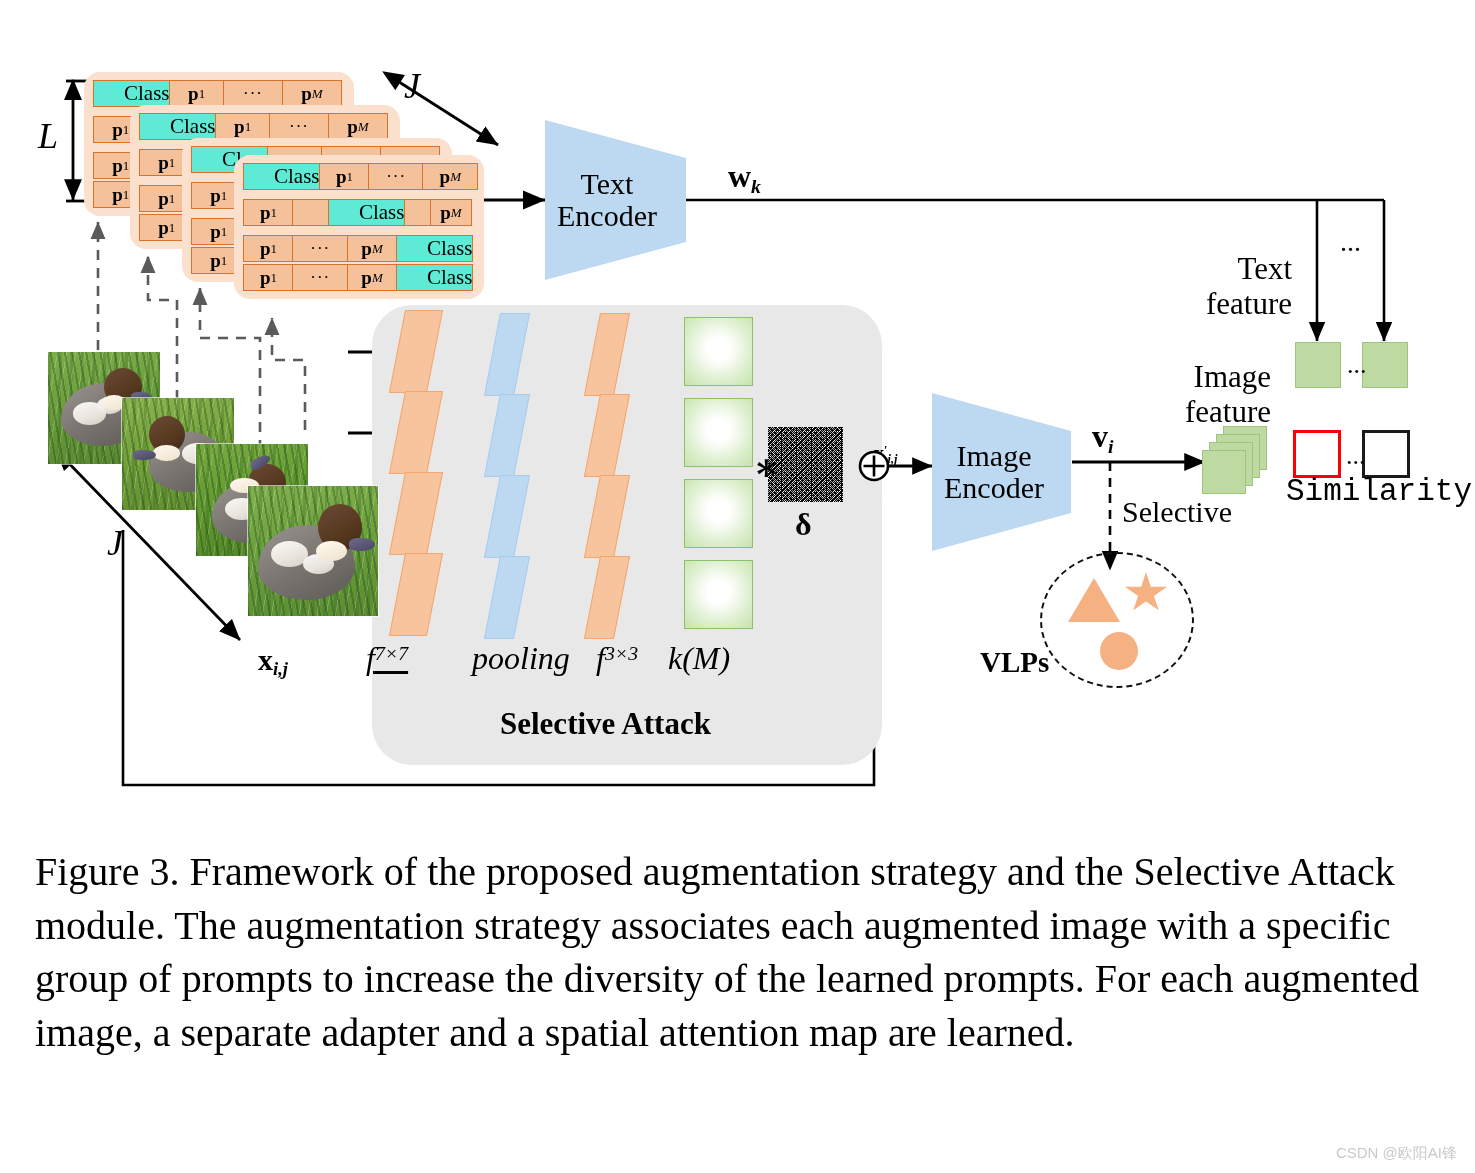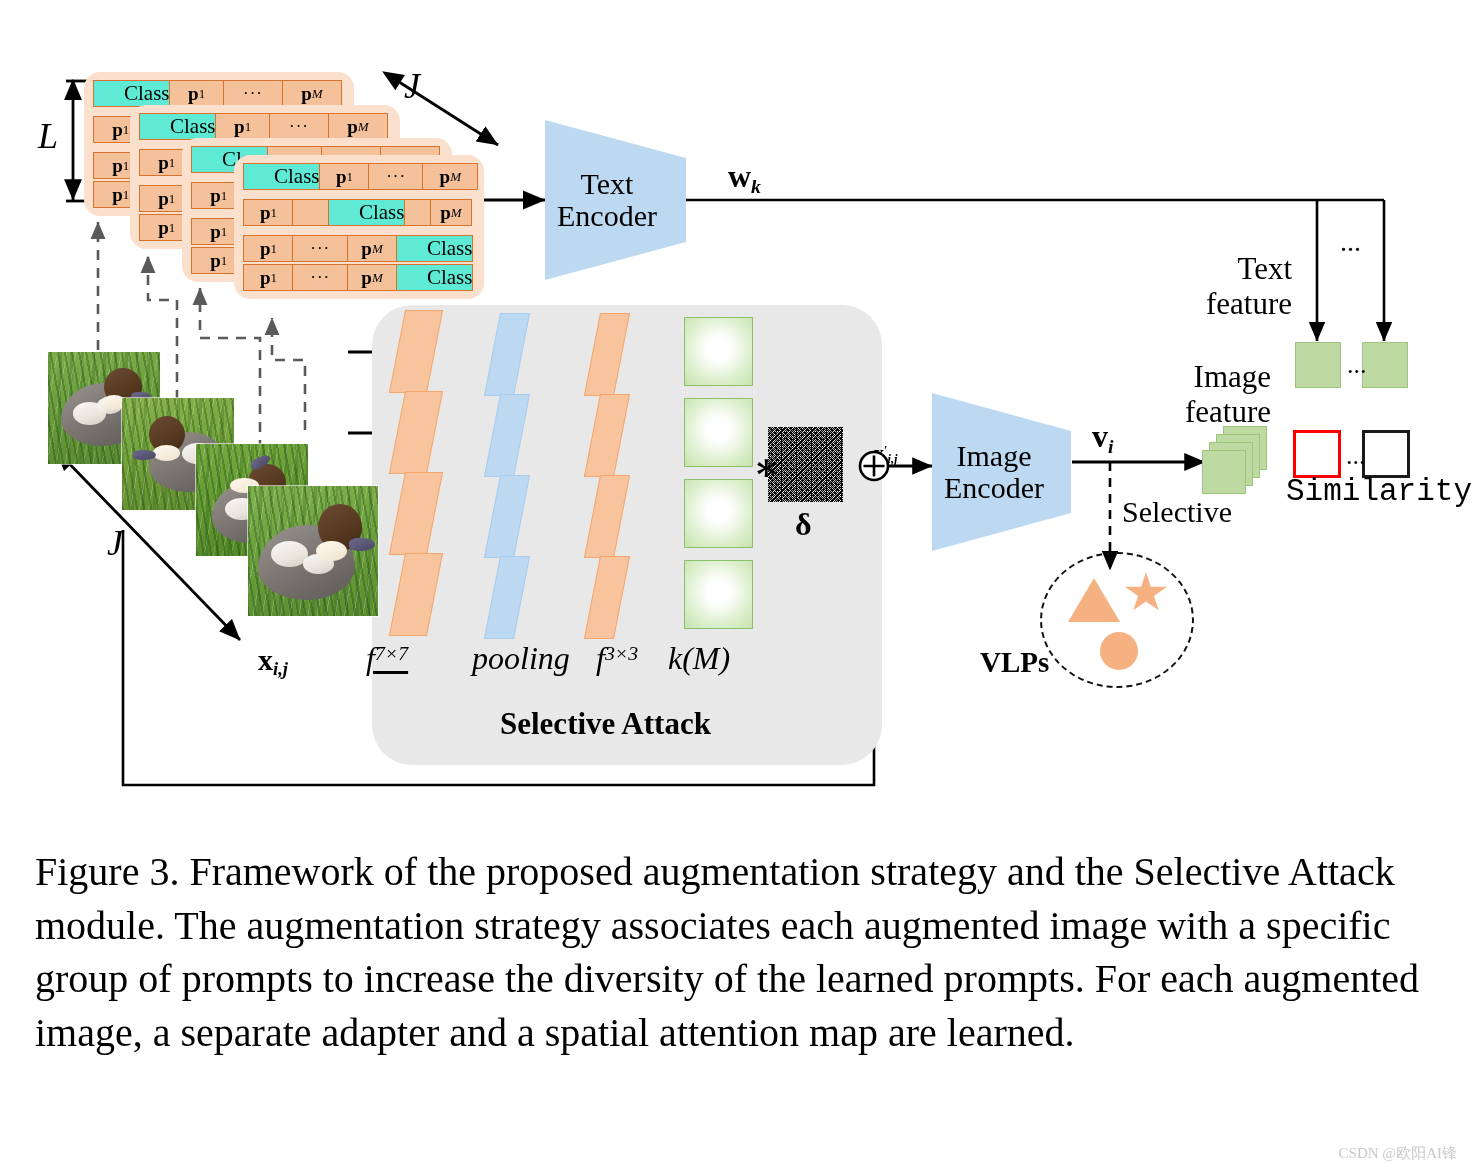--- a/index.html
+++ b/index.html
@@ -92,21 +92,21 @@
   .t{position:absolute;z-index:30;white-space:nowrap;line-height:1;}
   .it{font-style:italic;}
   .bd{font-weight:bold;}
   .sbi{font-size:.62em;vertical-align:-.28em;font-style:italic;}
   .sp{font-size:.62em;vertical-align:.45em;}
 
   
   #caption{position:absolute;left:35px;top:845px;width:1405px;z-index:30;
      font-size:40px;line-height:1.34;text-align:left;}
   #watermark{position:absolute;right:18px;bottom:10px;z-index:50;
-     color:#c9c9c9;font-size:15px;font-family:Liberation Serif, serif;}
+     color:#c9c9c9;font-size:15px;font-family:Liberation Sans, sans-serif;}
 </style>
 </head>
 <body>
 
 <div class="fig">
 
   <svg class="layer bot" viewBox="0 0 1475 830">
     <defs>
       <marker id="ah" markerWidth="9" markerHeight="9" refX="7.4" refY="3.2" orient="auto">
         <path d="M0,0 L7.6,3.2 L0,6.4 z" fill="#000"></path>

